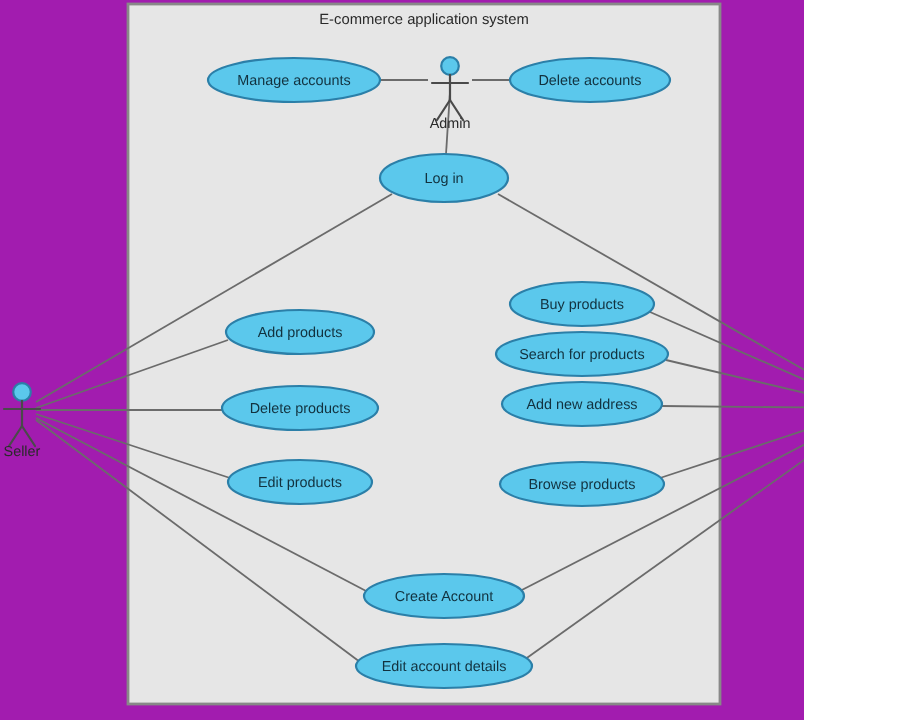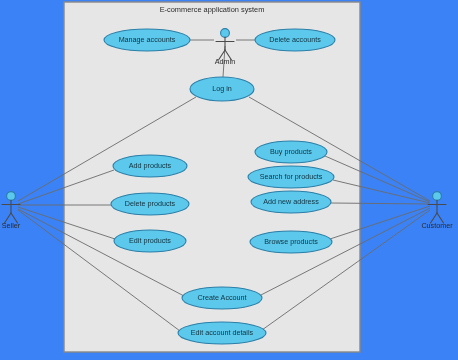--- a/index.html
+++ b/index.html
@@ -6,23 +6,23 @@
   html, body {
     margin: 0;
     padding: 0;
     background: #ffffff;
   }
   body {
     font-family: "Liberation Sans", sans-serif;
   }
   #canvas {
     position: relative;
-    width: 458px;
+    width: 402px;
     height: 360px;
-    background: #3b82f6;
+    background: #a21caf;
     overflow: hidden;
   }
   #diagram-svg {
     position: absolute;
     left: 0;
     top: 0;
     width: 458px;
     height: 360px;
   }
   .boundary-rect {

